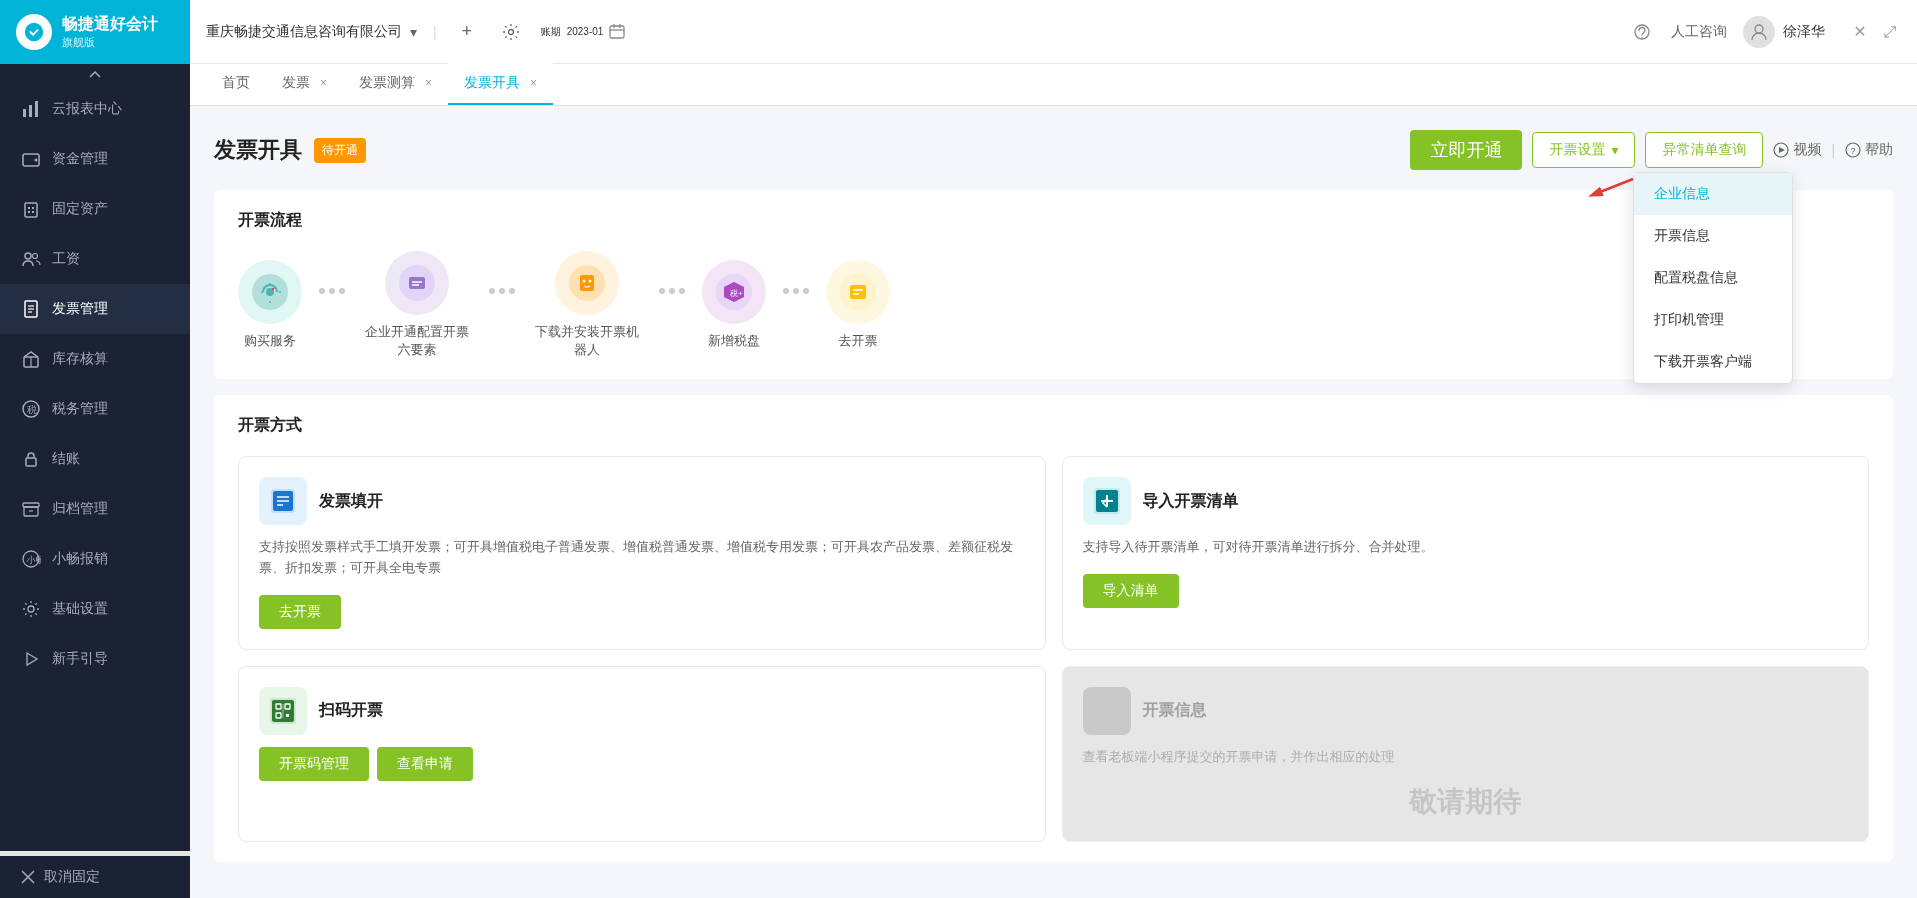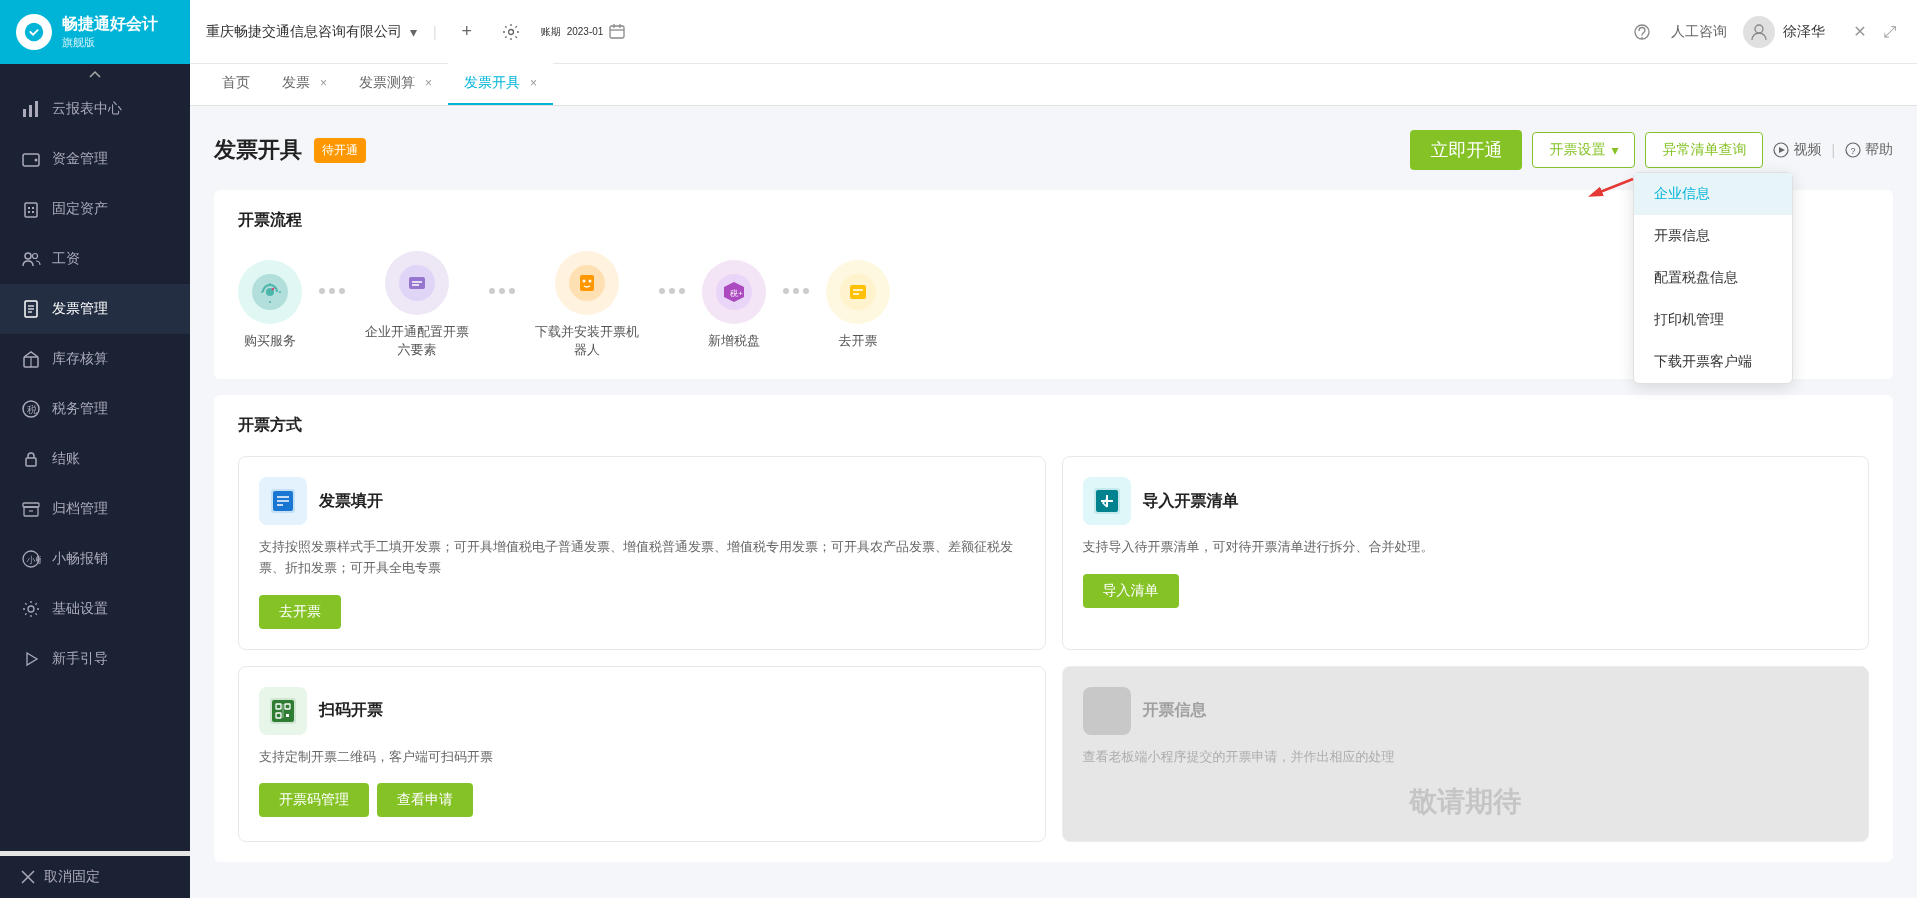--- a/index.html
+++ b/index.html
@@ -515,21 +515,20 @@
                     <rect x="5" y="5" width="22" height="22" rx="2" fill="#2e7d32"></rect>
                     <rect x="9" y="9" width="5" height="5" rx="0.5" stroke="#fff" stroke-width="1.3" fill="none"></rect>
                     <rect x="18" y="9" width="5" height="5" rx="0.5" stroke="#fff" stroke-width="1.3" fill="none"></rect>
                     <rect x="9" y="18" width="5" height="5" rx="0.5" stroke="#fff" stroke-width="1.3" fill="none"></rect>
                     <rect x="19" y="19" width="3" height="3" fill="#fff"></rect>
                     <line x1="16" y1="9" x2="16" y2="23" stroke="#fff" stroke-width="1" opacity="0.5"></line>
                   </svg>
               </div>
               <span class="method-title">扫码开票</span>
             </div>
-            <div class="method-desc">支持定制开票二维码，客户端可扫码开票</div>
             <div style="display:flex;gap:8px;">
               <button class="method-btn">开票码管理</button>
               <button class="method-btn">查看申请</button>
             </div>
           </div>
 
           <div class="method-card disabled">
             <div class="method-header">
               <div class="method-icon" style="background:#bbb;width:48px;height:48px;border-radius:8px;"></div>
               <span class="method-title">开票信息</span>

